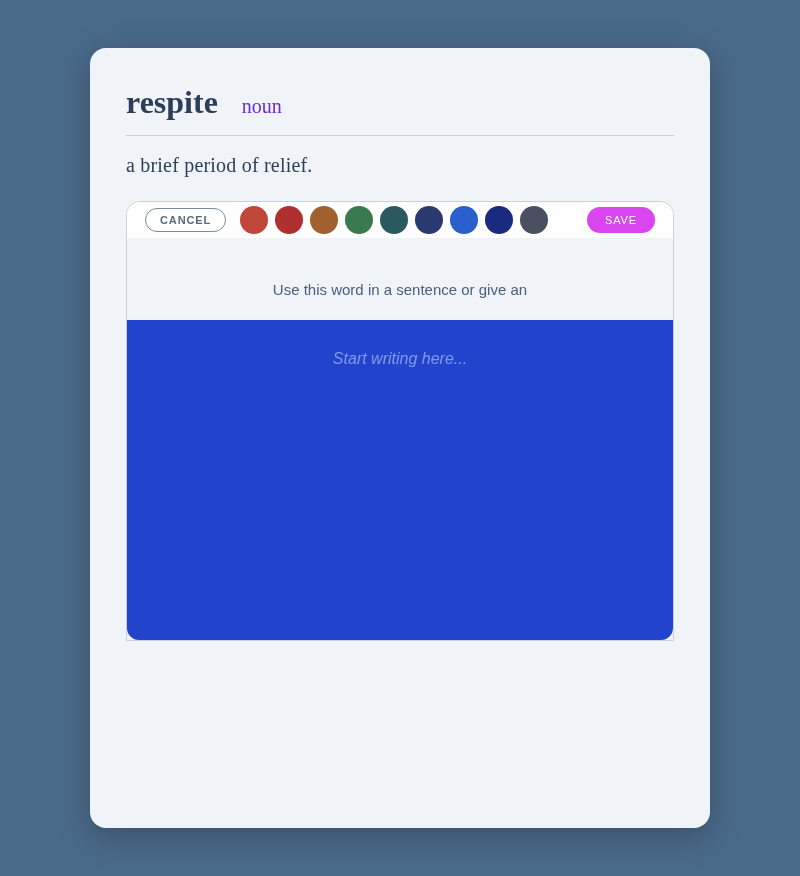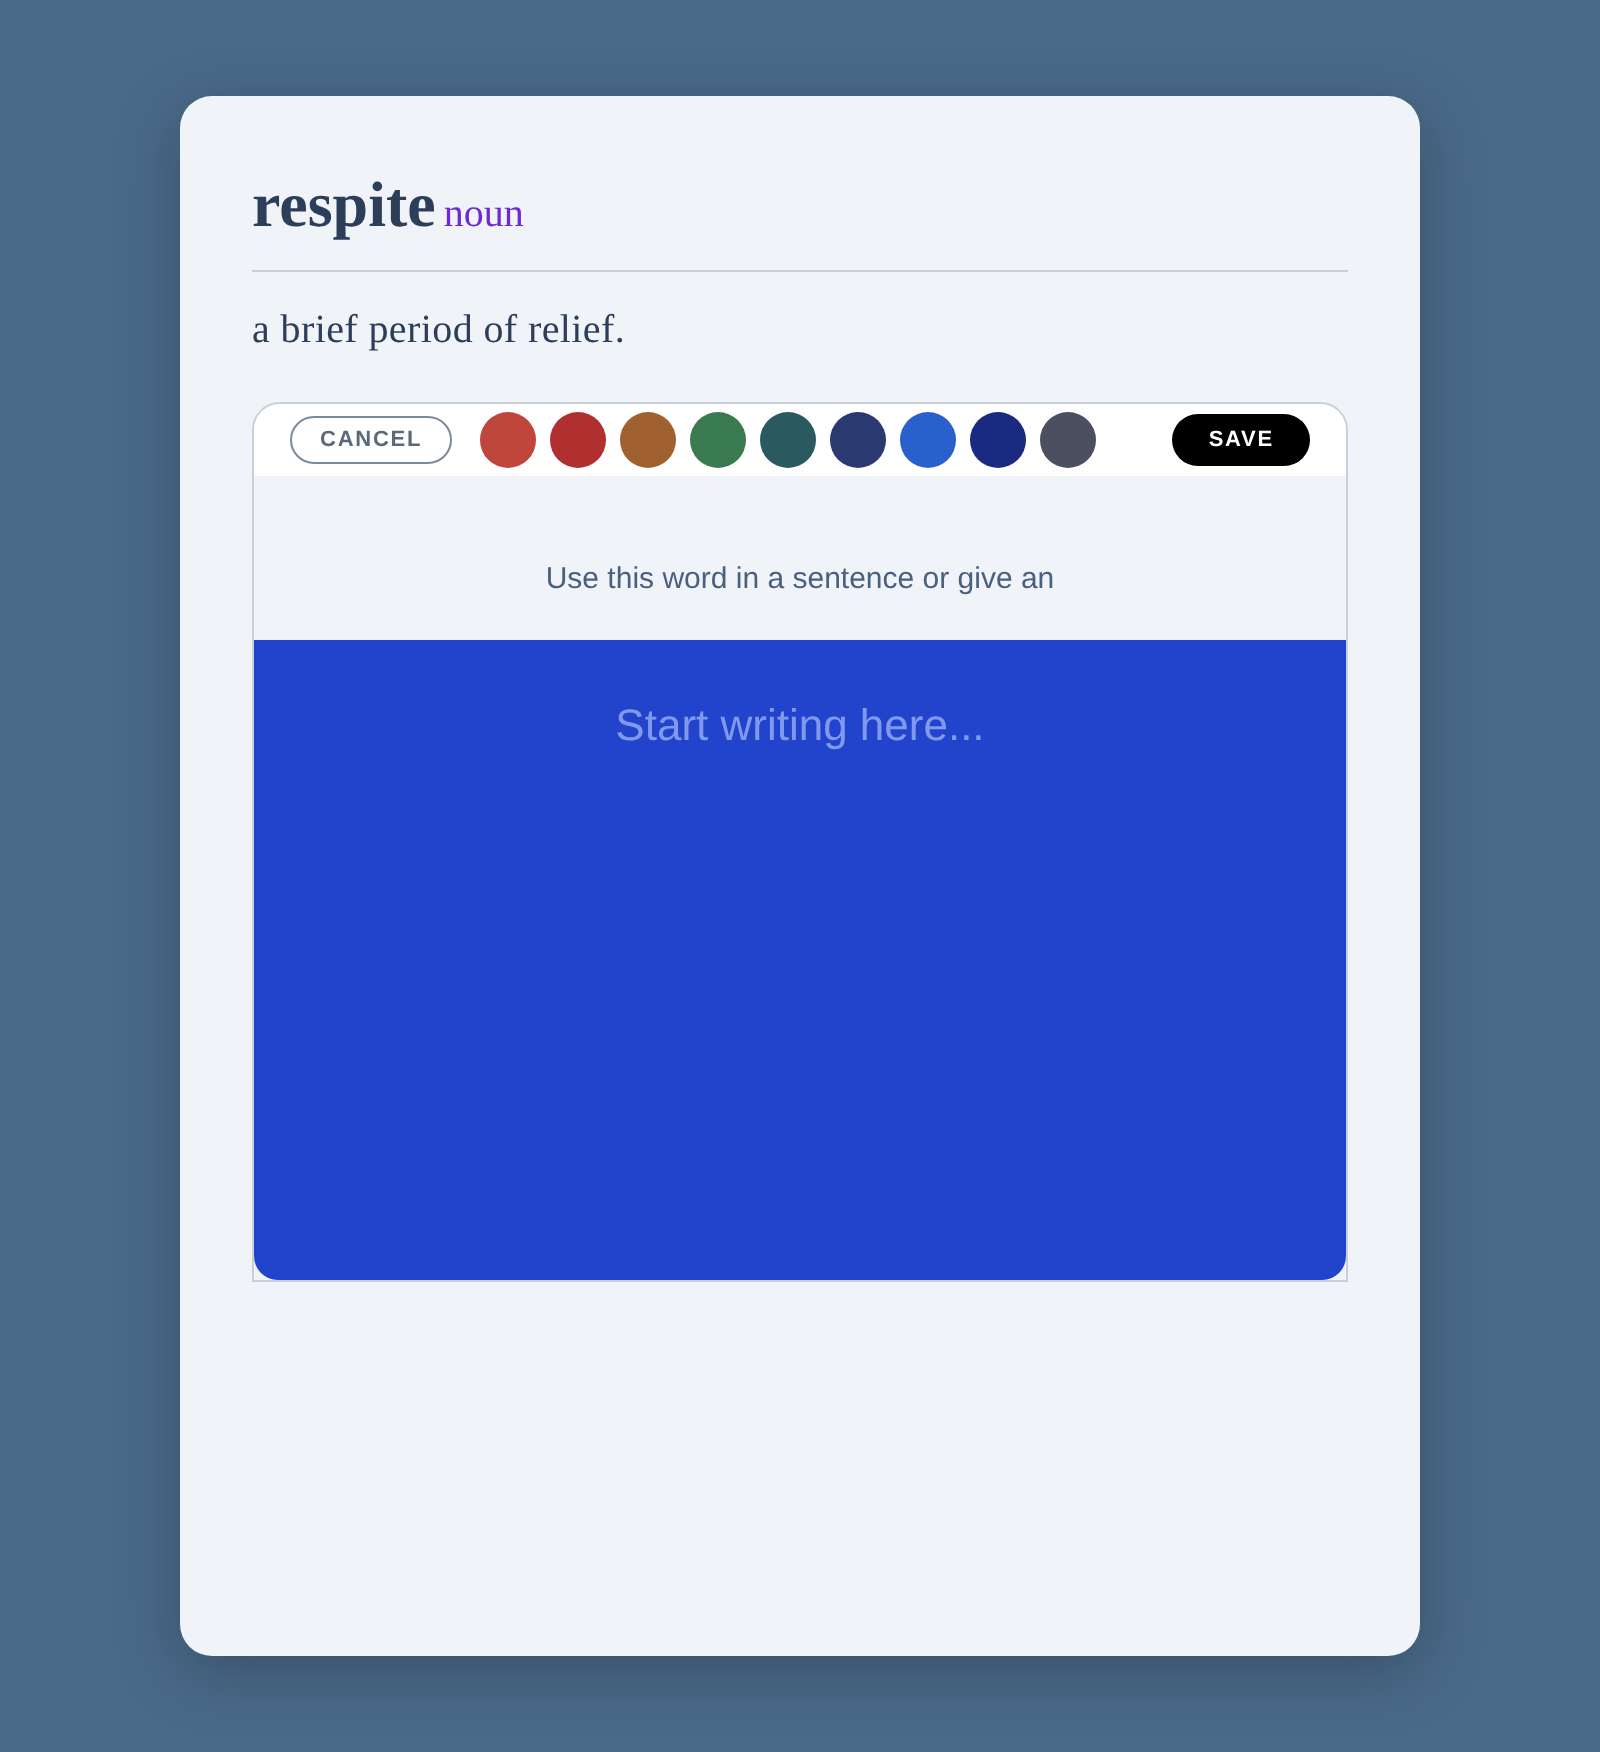--- a/index.html
+++ b/index.html
@@ -25,21 +25,21 @@
       width: 620px;
       min-height: 780px;
       padding: 36px 36px 36px 36px;
       box-shadow: 0 8px 32px rgba(0,0,0,0.25);
       position: relative;
     }
 
     .word-header {
       display: flex;
       align-items: baseline;
-      gap: 4px;
+      gap: 24px;
       margin-bottom: 18px;
       padding-bottom: 14px;
       border-bottom: 1px solid #c8d0da;
     }
 
     .word-title {
       font-size: 32px;
       font-weight: 800;
       color: #2c3e5a;
       font-family: Georgia, serif;
@@ -87,27 +87,27 @@
       width: 28px;
       height: 28px;
       border-radius: 50%;
       cursor: pointer;
       border: none;
       display: inline-block;
       flex-shrink: 0;
     }
 
     .save-btn {
-      background: #000000;
+      background: #d946ef;
       color: #fff;
       border: none;
       border-radius: 20px;
       padding: 7px 18px;
       font-size: 11px;
-      font-weight: 700;
+      font-weight: 400;
       letter-spacing: 0.08em;
       cursor: pointer;
       font-family: Arial, sans-serif;
       white-space: nowrap;
     }
 
     .instruction-box {
       background: #f0f3f7;
       padding: 24px 30px 18px 30px;
       text-align: center;
@@ -130,26 +130,27 @@
       padding: 30px 20px;
       border-radius: 0 0 12px 12px;
     }
 
     .writing-textarea {
       background: transparent;
       border: none;
       outline: none;
       width: 100%;
       min-height: 260px;
-      font-size: 22px;
+      font-size: 16px;
       color: rgba(180, 200, 255, 0.7);
       font-family: Arial, sans-serif;
       text-align: center;
       resize: none;
       cursor: text;
+      font-style: italic;
     }
 
     .writing-textarea::placeholder {
       color: rgba(180, 200, 255, 0.65);
       text-align: center;
     }
 
     .color-toolbar-section {
       border: 1.5px solid #c8d0da;
       border-radius: 14px 14px 0 0;

